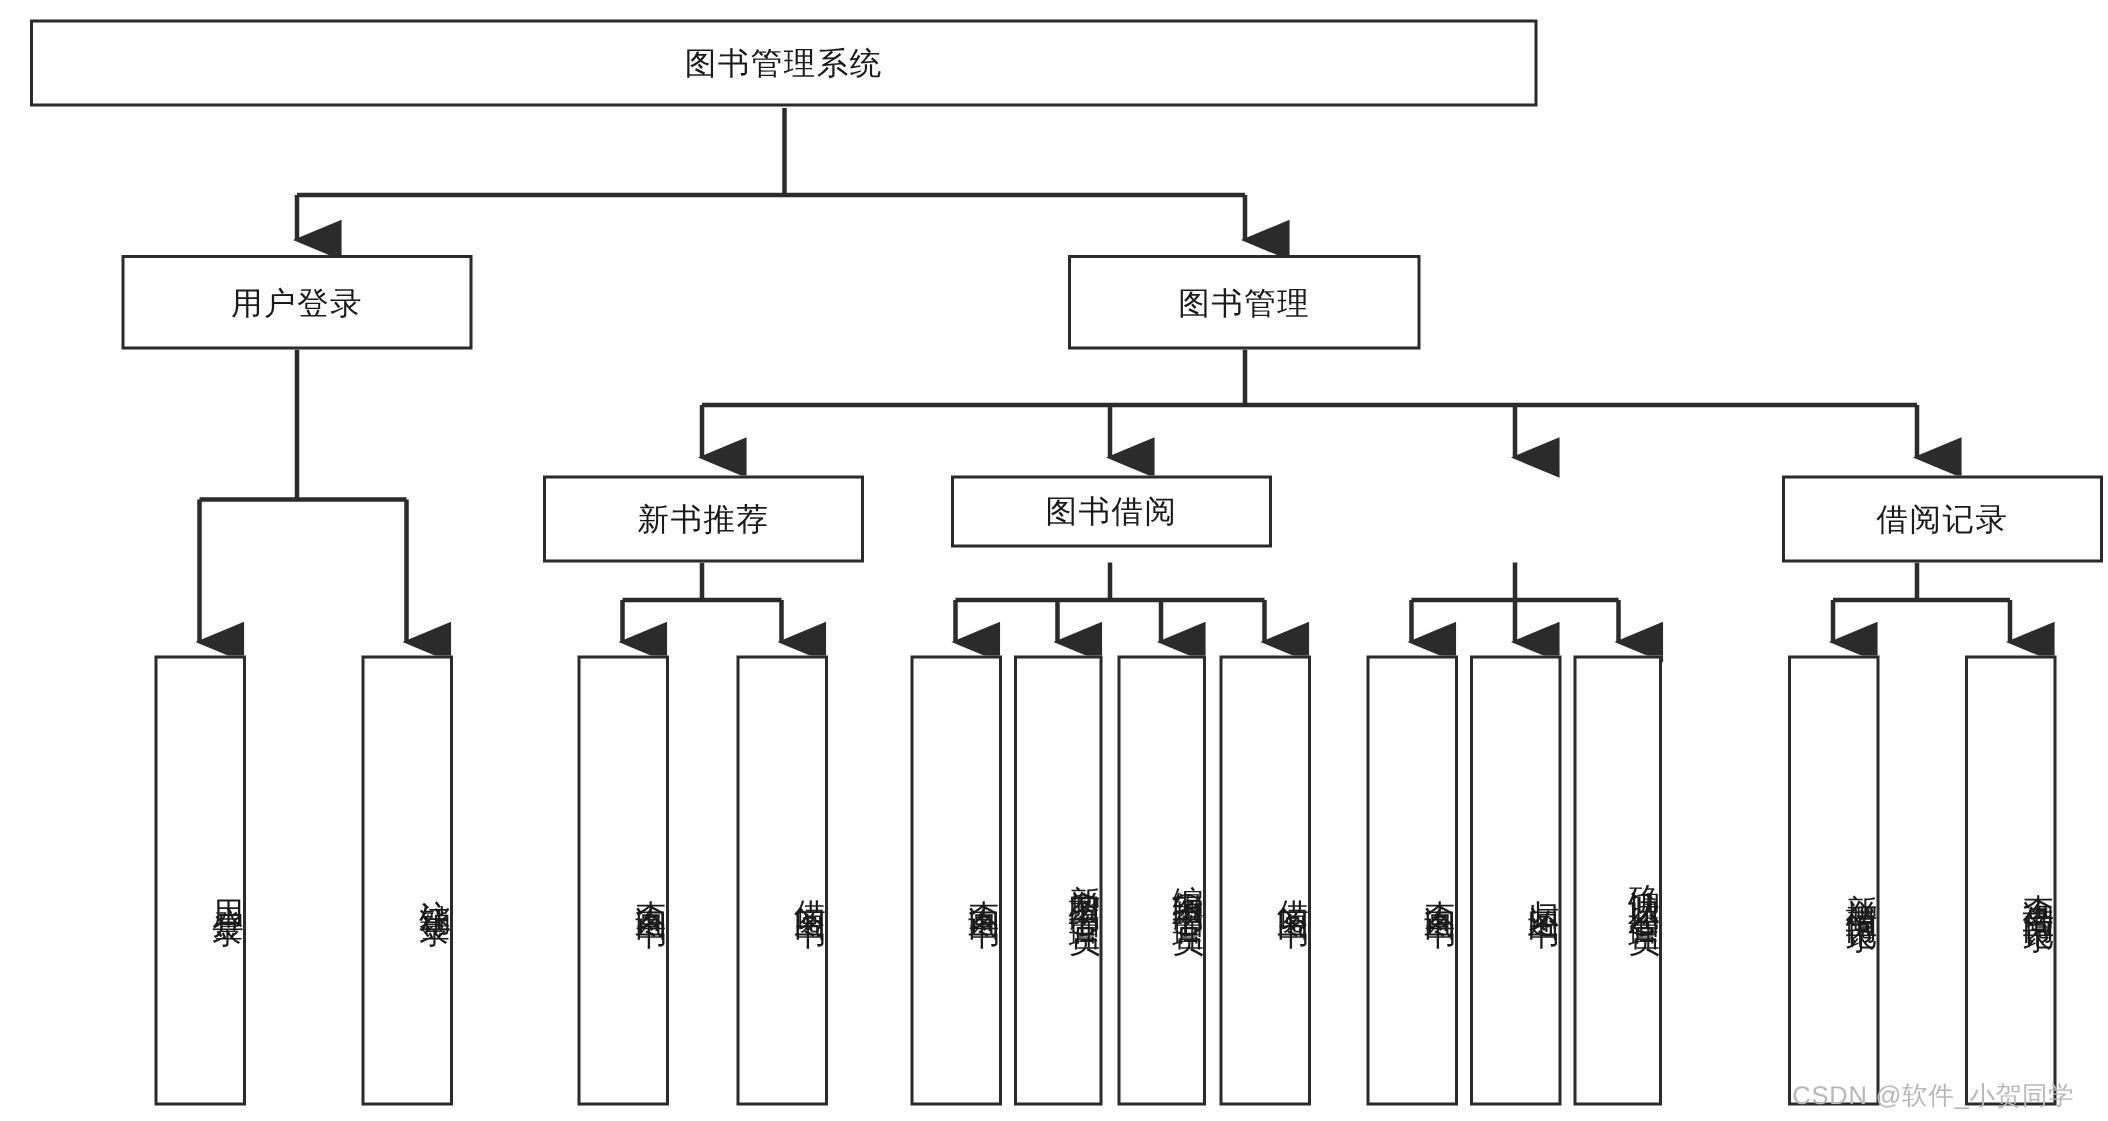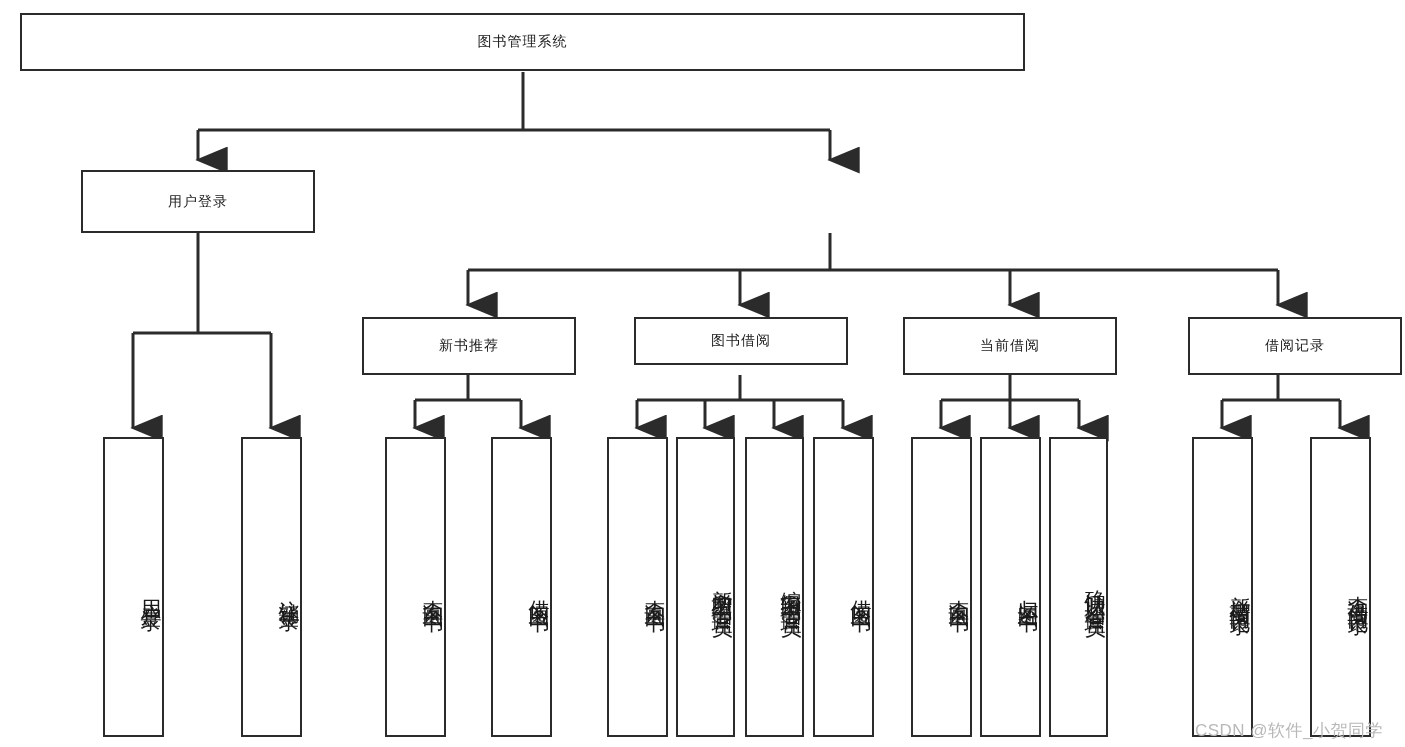--- a/index.html
+++ b/index.html
@@ -14,21 +14,21 @@
   .node{
     position:absolute;
     box-sizing:border-box;
     background:#ffffff;
     border:2px solid #2b2b2b;
     display:flex;
     align-items:center;
     justify-content:center;
     color:#1a1a1a;
   }
-  .node.horiz{font-size:14px;letter-spacing:1px;justify-content:center;}
+  .node.horiz{font-size:21px;letter-spacing:1px;justify-content:center;}
   .node.leaf{
     writing-mode:vertical-rl;
     text-orientation:upright;
     font-size:21px;
     letter-spacing:4px;
     align-items:flex-start;
     justify-content:center;
     padding-top:8px;
   }
   .node.leaf .lbl{
@@ -104,29 +104,29 @@
     </g>
   </svg>
 
   <div class="node horiz" style="left:20px;top:13px;width:1005px;height:58px;">
     <span class="lbl">图书管理系统</span>
   </div>
 
   <div class="node horiz" style="left:81px;top:170px;width:234px;height:63px;">
     <span class="lbl">用户登录</span>
   </div>
+  <div class="node horiz" style="left:712px;top:170px;width:235px;height:63px;">
+    <span class="lbl">图书管理</span>
+  </div>
 
   <div class="node horiz" style="left:362px;top:317px;width:214px;height:58px;">
     <span class="lbl">新书推荐</span>
   </div>
   <div class="node horiz" style="left:634px;top:317px;width:214px;height:48px;">
     <span class="lbl">图书借阅</span>
-  </div>
-  <div class="node horiz" style="left:903px;top:317px;width:214px;height:58px;">
-    <span class="lbl">当前借阅</span>
   </div>
   <div class="node horiz" style="left:1172px;top:317px;width:214px;height:58px;margin-left:16px;">
     <span class="lbl">借阅记录</span>
   </div>
 
   <div class="node leaf" style="left:103px;top:437px;width:61px;height:300px;">
     <span class="lbl">用户登录</span>
   </div>
   <div class="node leaf" style="left:241px;top:437px;width:61px;height:300px;">
     <span class="lbl">注销登录</span>

